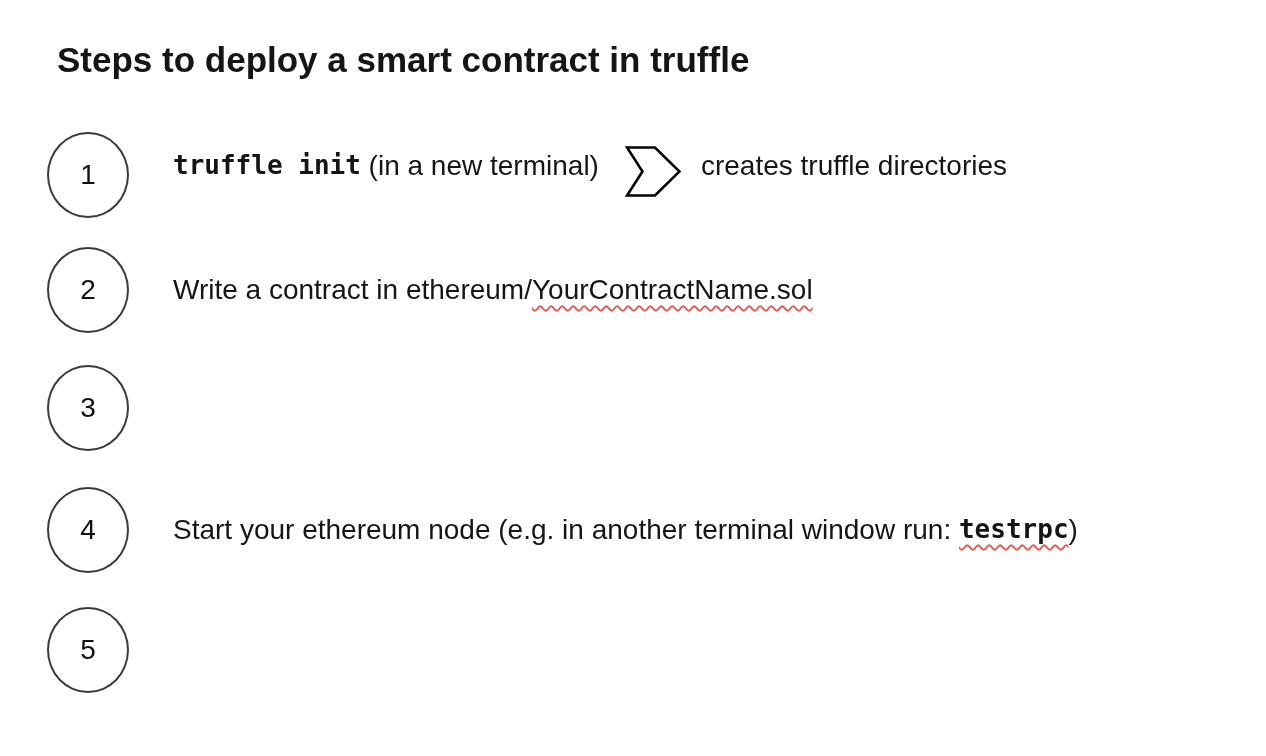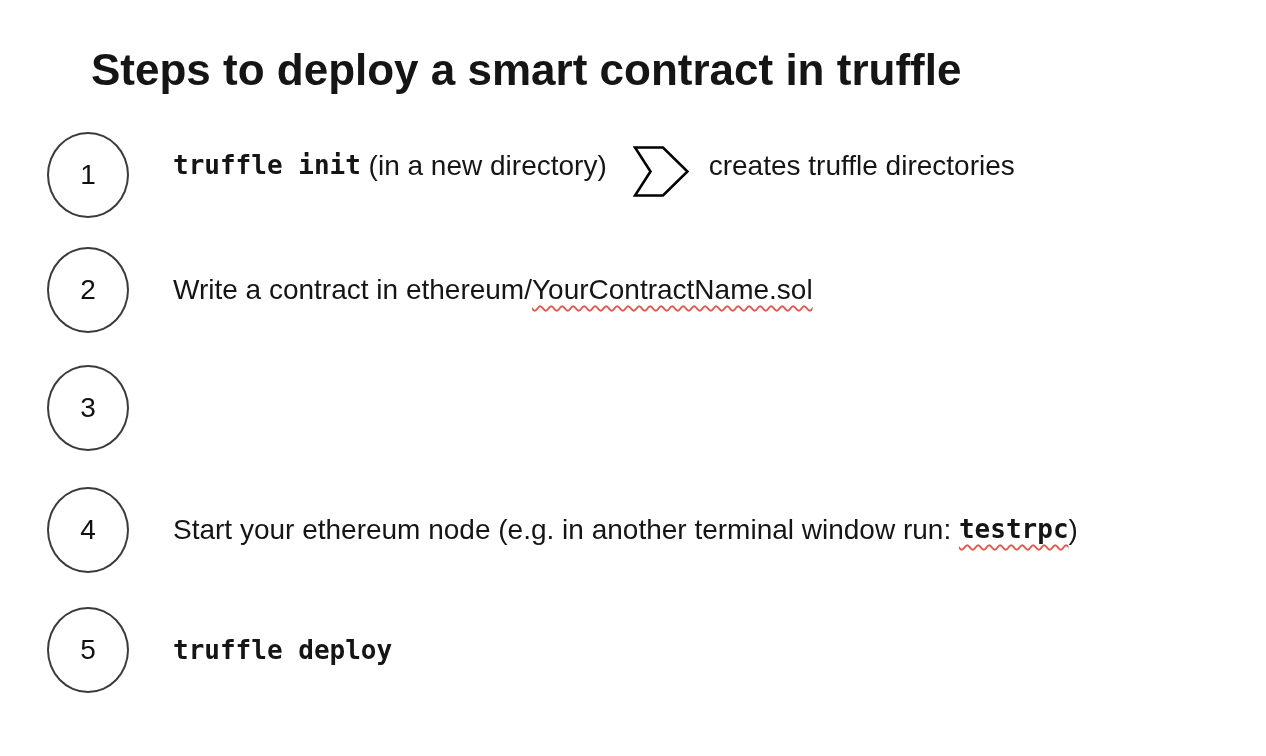--- a/index.html
+++ b/index.html
@@ -8,26 +8,25 @@
     height: 756px;
     background: #ffffff;
     font-family: "Liberation Sans", sans-serif;
     color: #151515;
     position: relative;
     overflow: hidden;
   }
   .title {
     position: absolute;
     left: 57px;
-    top: 50px;
-    font-size: 44px;
+    top: 40px;
+    font-size: 35px;
     font-weight: 700;
     line-height: 40px;
     white-space: pre;
-    margin-left: 34px;
   }
   .step {
     position: absolute;
     left: 47px;
     height: 86px;
     display: flex;
     align-items: center;
   }
   .s1 { top: 132px; }
   .s2 { top: 247px; }
@@ -81,21 +80,21 @@
 <body>
 
 <div class="title">Steps to deploy a smart contract in truffle</div>
 
 <div class="step s1">
   <div class="circle">
     <span>1</span>
   </div>
   <div class="content">
     <span class="code">truffle init</span>
-    <span> (in a new directory)</span>
+    <span> (in a new terminal)</span>
     <svg class="chevron" width="56" height="51" viewBox="0 0 56 51" aria-hidden="true">
       <polygon points="2,1.5 30,1.5 54.5,25.5 30,49.5 2,49.5 17.5,25.5" fill="none" stroke="#000000" stroke-width="2.6" stroke-linejoin="miter"></polygon>
     </svg>
     <span>creates truffle directories</span>
   </div>
 </div>
 
 <div class="step s2">
   <div class="circle">
     <span>2</span>
@@ -121,15 +120,14 @@
     <span class="code squiggle">testrpc</span>
     <span>)</span>
   </div>
 </div>
 
 <div class="step s5">
   <div class="circle">
     <span>5</span>
   </div>
   <div class="content">
-    <span class="code">truffle deploy</span>
   </div>
 </div>
 
 </body></html>

